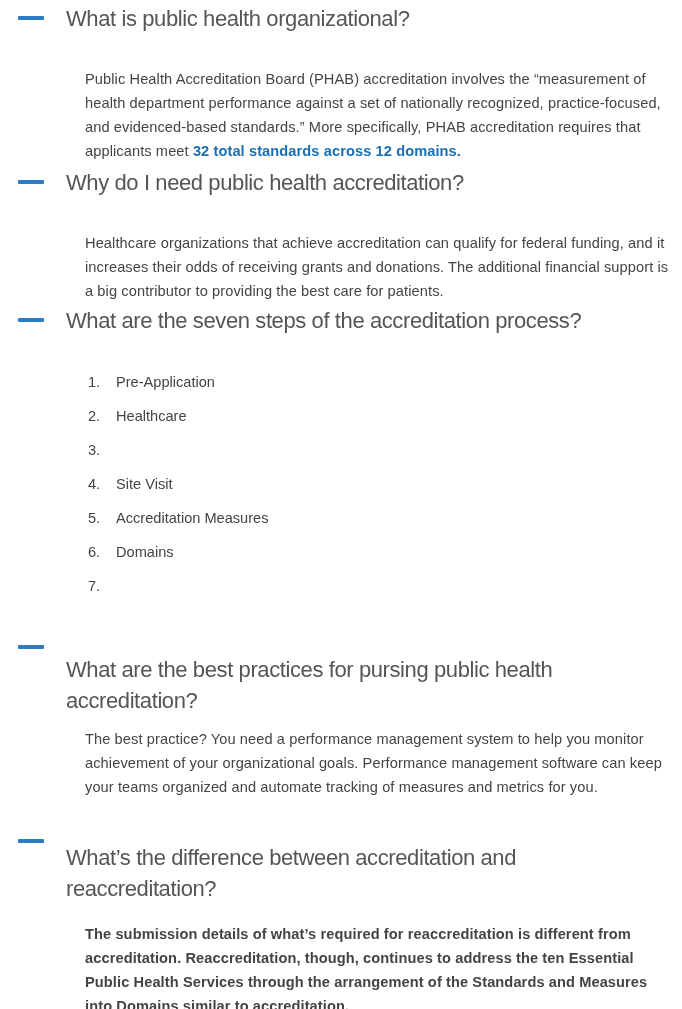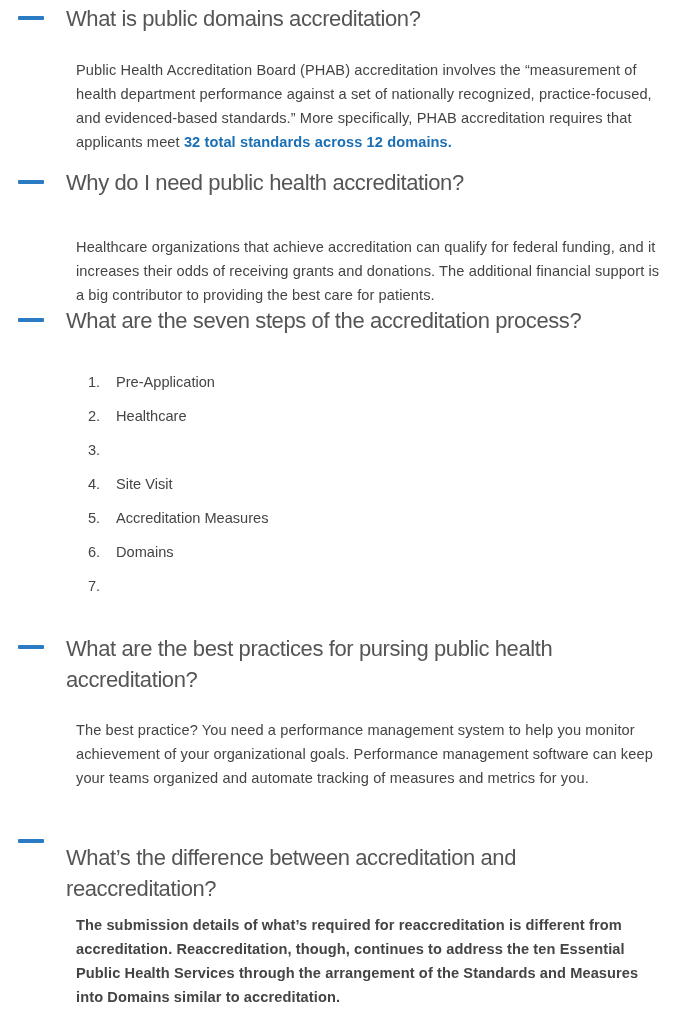--- a/index.html
+++ b/index.html
@@ -41,21 +41,21 @@
       font-weight: normal;
       line-height: 31px;
       color: #555555;
       letter-spacing: -0.4px;
       cursor: pointer;
     }
     .faq-answer {
       position: absolute;
       left: 69px;
       width: 590px;
-      margin: 7px;
+      margin: 16px;
       font-size: 14.6px;
       line-height: 24px;
       color: #444444;
       letter-spacing: 0.1px;
     }
     .faq-answer a {
       color: #1a6fb5;
       text-decoration: none;
       font-weight: bold;
     }
@@ -79,28 +79,28 @@
       padding-left: 2px;
     }
   </style>
 </head>
 <body>
 
 <div class="faq">
 
   <div class="faq-item">
     <span class="faq-toggle" style="top:16px;"></span>
-    <h2 class="faq-question" style="top:3px;">What is public domains accreditation?</h2>
+    <h2 class="faq-question" style="top:3px;">What is public health organizational?</h2>
     <p class="faq-answer" style="top:51px;"><span>Public Health Accreditation Board (PHAB) accreditation involves the “measurement of health department performance against a set of nationally recognized, practice-focused, and evidenced-based standards.” More specifically, PHAB accreditation requires that applicants meet </span><a href="#">32 total standards across 12 domains.</a></p>
   </div>
 
   <div class="faq-item">
     <span class="faq-toggle" style="top:180px;"></span>
     <h2 class="faq-question" style="top:167px;">Why do I need public health accreditation?</h2>
-    <p class="faq-answer" style="top:228px;">Healthcare organizations that achieve accreditation can qualify for federal funding, and it increases their odds of receiving grants and donations. The additional financial support is a big contributor to providing the best care for patients.</p>
+    <p class="faq-answer" style="top:215px;">Healthcare organizations that achieve accreditation can qualify for federal funding, and it increases their odds of receiving grants and donations. The additional financial support is a big contributor to providing the best care for patients.</p>
   </div>
 
   <div class="faq-item">
     <span class="faq-toggle" style="top:318px;"></span>
     <h2 class="faq-question" style="top:305px;">What are the seven steps of the accreditation process?</h2>
     <ol class="steps" style="top:370px;">
       <li>
           <span class="num">1.</span>
           <span>Pre-Application</span>
         </li>
@@ -124,21 +124,21 @@
           <span>Domains</span>
         </li>
       <li>
           <span class="num">7.</span>
         </li>
     </ol>
   </div>
 
   <div class="faq-item">
     <span class="faq-toggle" style="top:645px;"></span>
-    <h2 class="faq-question" style="top:633px; width:560px;">What are the best practices for pursing public health accreditation?</h2>
+    <h2 class="faq-question" style="top:654px; width:560px;">What are the best practices for pursing public health accreditation?</h2>
     <p class="faq-answer" style="top:711px;">The best practice? You need a performance management system to help you monitor achievement of your organizational goals. Performance management software can keep your teams organized and automate tracking of measures and metrics for you.</p>
   </div>
 
   <div class="faq-item">
     <span class="faq-toggle" style="top:839px;"></span>
     <h2 class="faq-question" style="top:842px; width:520px;">What’s the difference between accreditation and reaccreditation?</h2>
     <p class="faq-answer" style="top:906px;font-weight:bold;">The submission details of what’s required for reaccreditation is different from accreditation. Reaccreditation, though, continues to address the ten Essential Public Health Services through the arrangement of the Standards and Measures into Domains similar to accreditation.</p>
   </div>
 
 </div>

